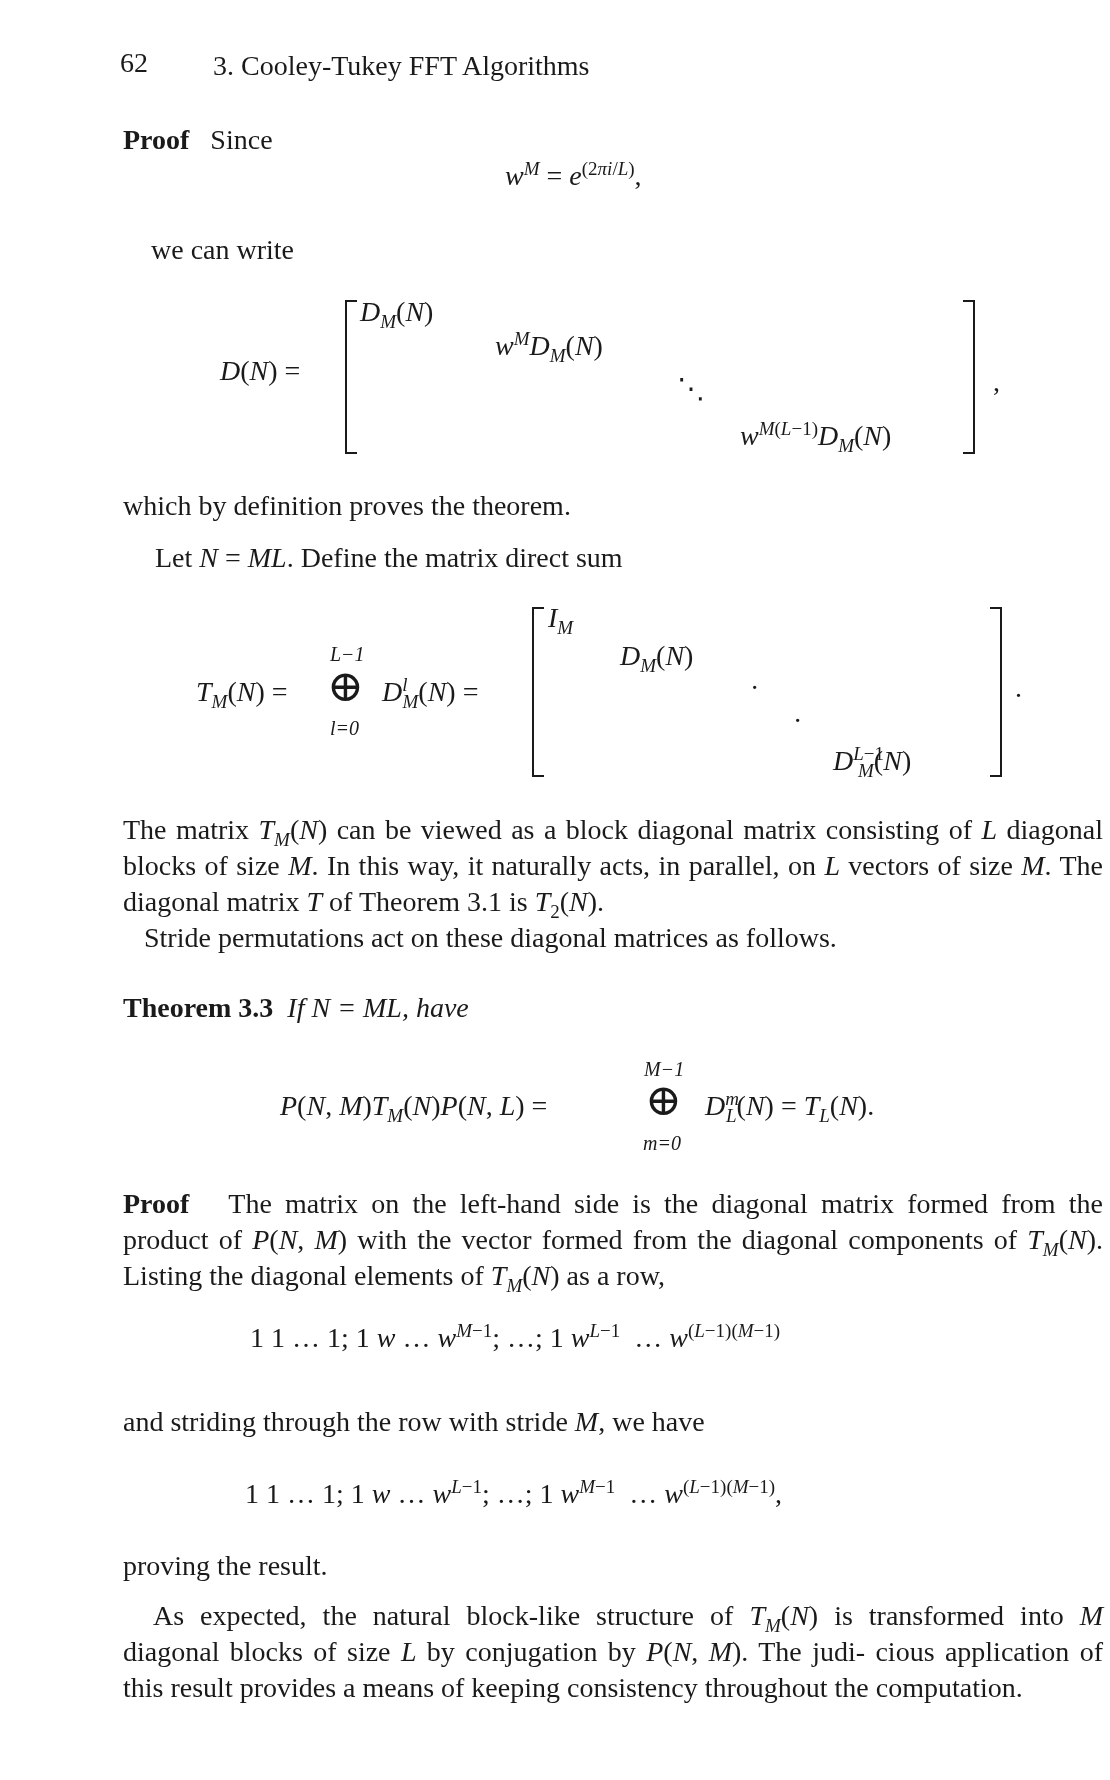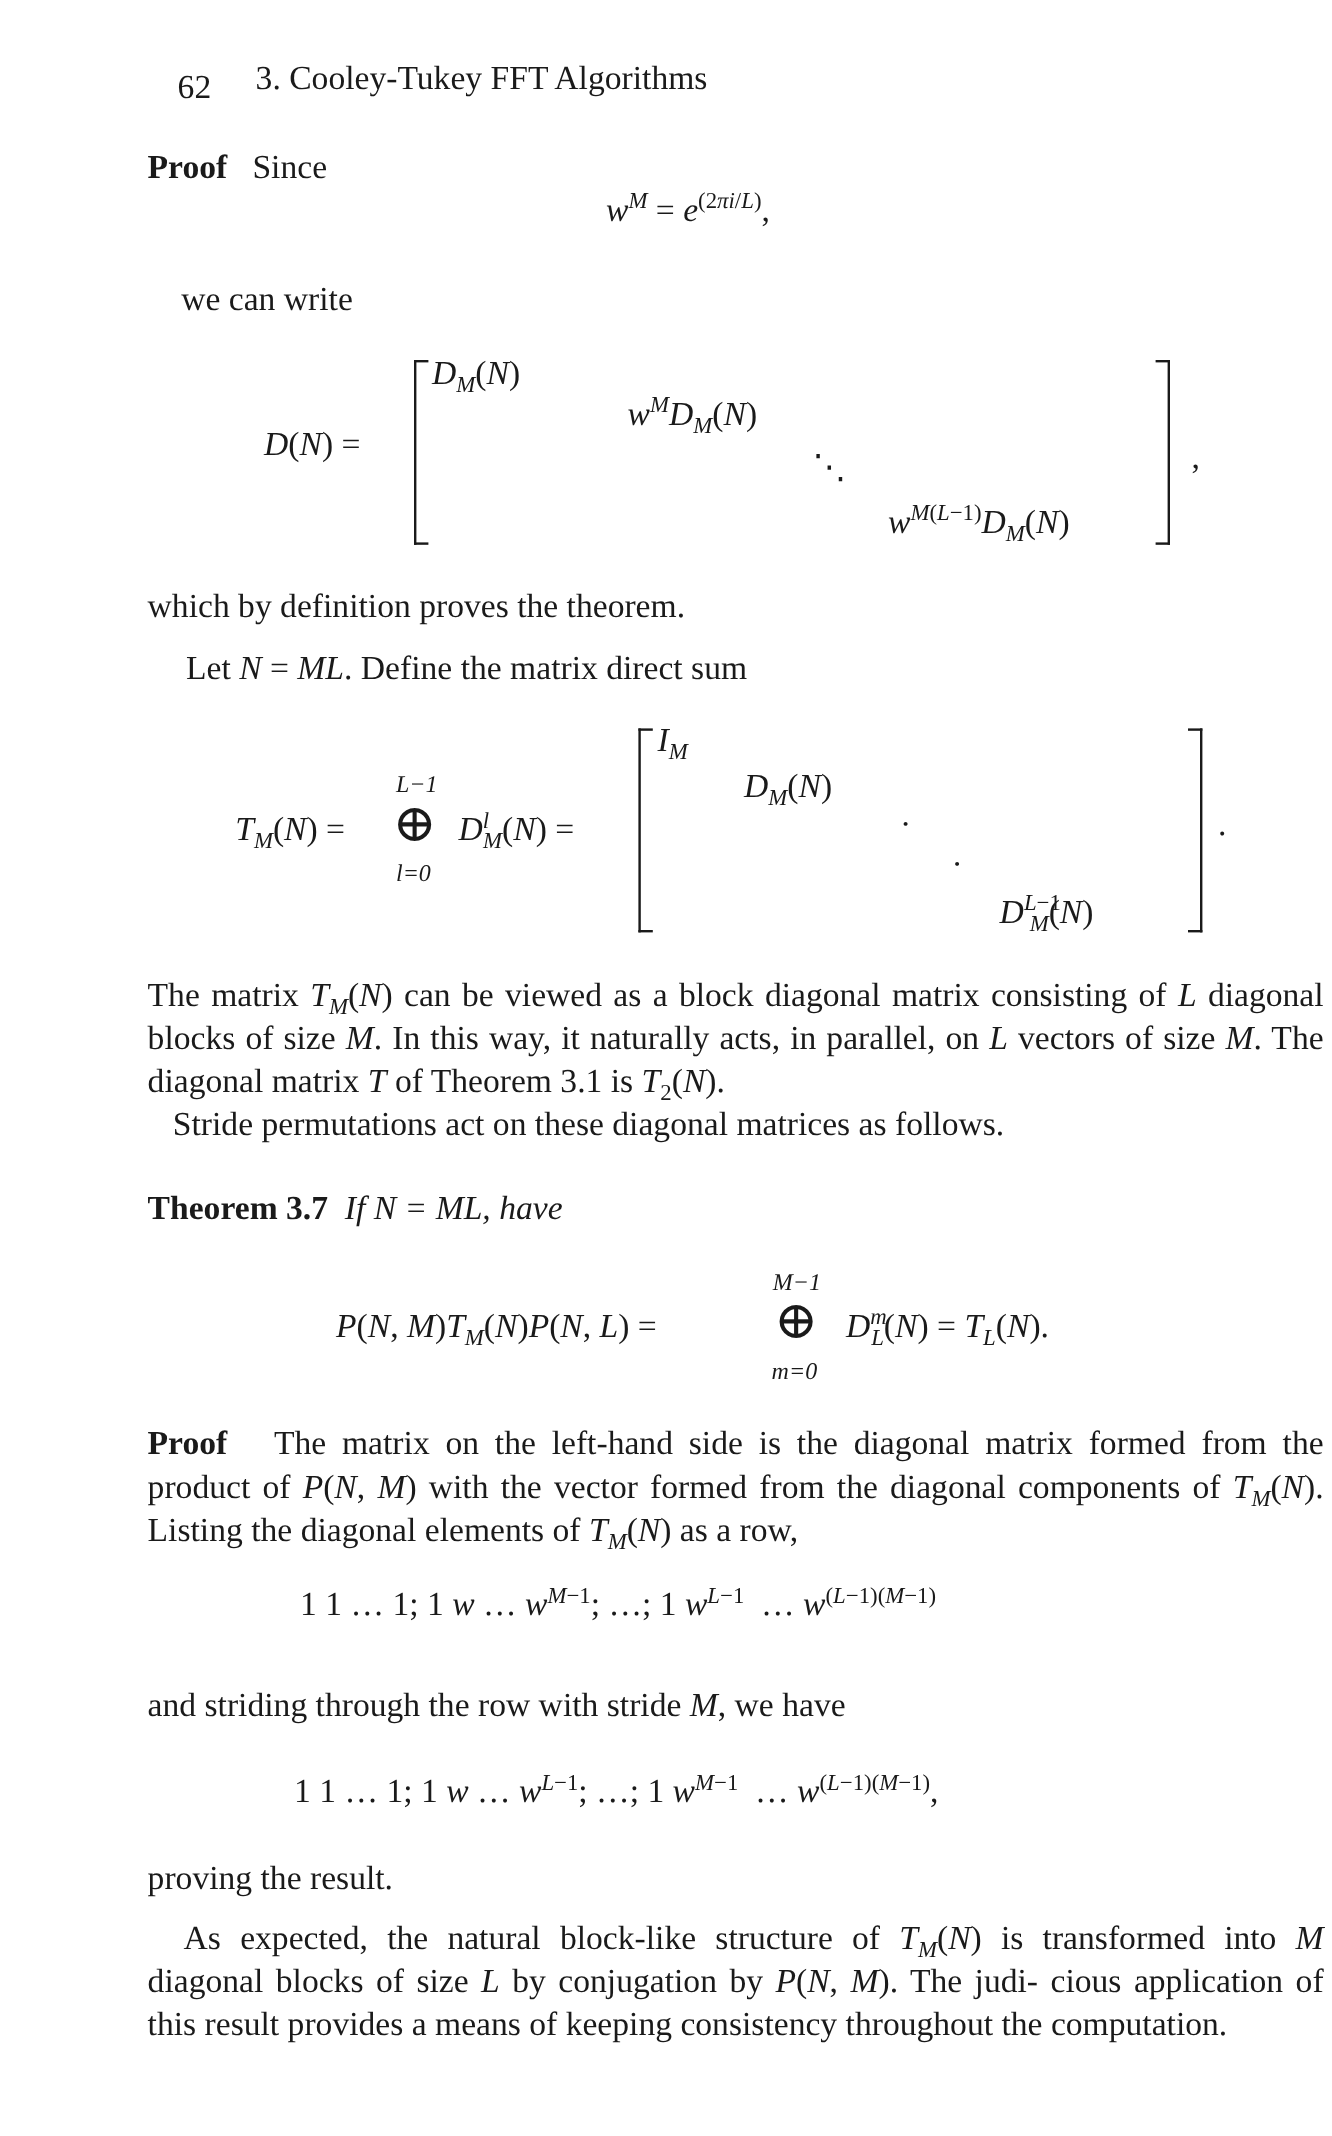--- a/index.html
+++ b/index.html
@@ -15,37 +15,37 @@
   .bracket-l { border-right:none; }
   .bracket-r { border-left:none; }
   .para { position:absolute; left:123px; width:980px; font-family:"Liberation Serif","DejaVu Serif",serif;
           font-size:28px; line-height:36px; text-align:justify; }
   .oplus { font-size:44px; font-style:normal; line-height:1; }
   .lim { position:absolute; font-size:20px; font-style:italic; font-family:Liberation Serif, serif; }
 </style>
 </head>
 <body>
 
-<div class="abs txt" style="left:120px;top:56px;margin-left:28px;">62</div>
+<div class="abs txt" style="left:120px;top:45px;">62</div>
 <div class="abs txt" style="left:213px;top:48px;">3. Cooley-Tukey FFT Algorithms</div>
 
 <div class="abs txt" style="left:123px;top:122px;">
   <span class="b">Proof</span>&nbsp;&nbsp;
   <span>Since</span>
 </div>
 <div class="abs math" style="left:505px;top:160px;">
   <i>w</i><sup><i>M</i></sup> = <i>e</i><sup>(2<i>πi</i>/<i>L</i>)</sup>,
 </div>
 <div class="abs txt" style="left:123px;top:232px;margin-left:28px;">we can write</div>
 
 <div class="abs math" style="left:220px;top:355px;"><i>D</i>(<i>N</i>) =</div>
 <div class="bracket-l" style="left:345px;top:300px;height:150px;"></div>
 <div class="bracket-r" style="left:963px;top:300px;height:150px;"></div>
 <div class="abs math" style="left:360px;top:296px;"><i>D</i><sub><i>M</i></sub>(<i>N</i>)</div>
-<div class="abs math" style="left:495px;top:330px;margin-left:28px;"><i>w</i><sup><i>M</i></sup><i>D</i><sub><i>M</i></sub>(<i>N</i>)</div>
+<div class="abs math" style="left:495px;top:330px;"><i>w</i><sup><i>M</i></sup><i>D</i><sub><i>M</i></sub>(<i>N</i>)</div>
 <div class="abs math" style="left:677px;top:372px;">⋱</div>
 <div class="abs math" style="left:740px;top:420px;"><i>w</i><sup><i>M</i>(<i>L</i>−1)</sup><i>D</i><sub><i>M</i></sub>(<i>N</i>)</div>
 <div class="abs math" style="left:993px;top:366px;">,</div>
 
 <div class="abs txt" style="left:123px;top:488px;">which by definition proves the theorem.</div>
 
 <div class="abs txt" style="left:155px;top:540px;">
   Let <i>N</i> = <i>ML</i>. Define the matrix direct sum
 </div>
 
@@ -64,21 +64,21 @@
 <div class="abs math" style="left:1015px;top:672px;">.</div>
 
 <div class="para" style="top:812px;">
   The matrix <i>T</i><sub><i>M</i></sub>(<i>N</i>) can be viewed as a block diagonal matrix consisting of
   <i>L</i> diagonal blocks of size <i>M</i>. In this way, it naturally acts, in parallel, on
   <i>L</i> vectors of size <i>M</i>. The diagonal matrix <i>T</i> of Theorem 3.1 is <i>T</i><sub>2</sub>(<i>N</i>).<br>
   &nbsp;&nbsp;&nbsp;Stride permutations act on these diagonal matrices as follows.
 </div>
 
 <div class="abs txt" style="left:123px;top:990px;">
-  <span class="b">Theorem 3.7</span>&nbsp;
+  <span class="b">Theorem 3.3</span>&nbsp;
   <span class="it"><i>If N</i> = <i>ML, have</i></span>
 </div>
 <div class="abs math" style="left:280px;top:1090px;">
   <i>P</i>(<i>N</i>, <i>M</i>)<i>T</i><sub><i>M</i></sub>(<i>N</i>)<i>P</i>(<i>N</i>, <i>L</i>) =
 </div>
 <div class="lim" style="left:644px;top:1058px;">M−1</div>
 <div class="abs math oplus" style="left:645px;top:1079px;">⊕</div>
 <div class="lim" style="left:643px;top:1132px;">m=0</div>
 <div class="abs math" style="left:705px;top:1090px;">
   <i>D</i><sup><i>m</i></sup><sub style="margin-left:-13px;"><i>L</i></sub>(<i>N</i>) = <i>T</i><sub><i>L</i></sub>(<i>N</i>).

